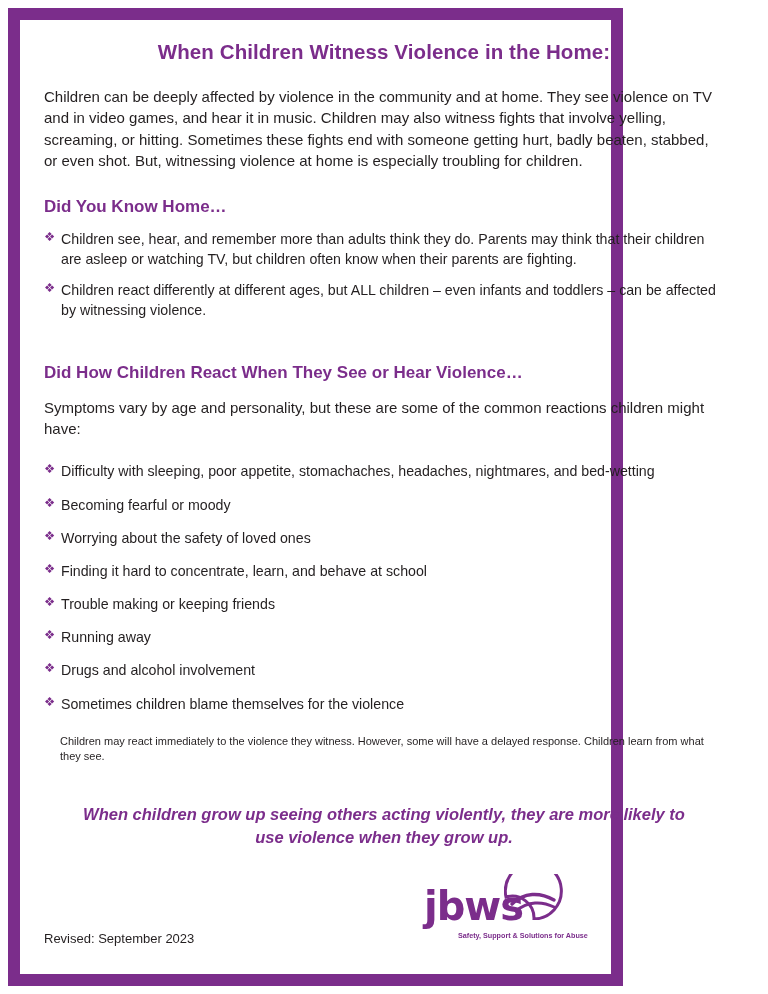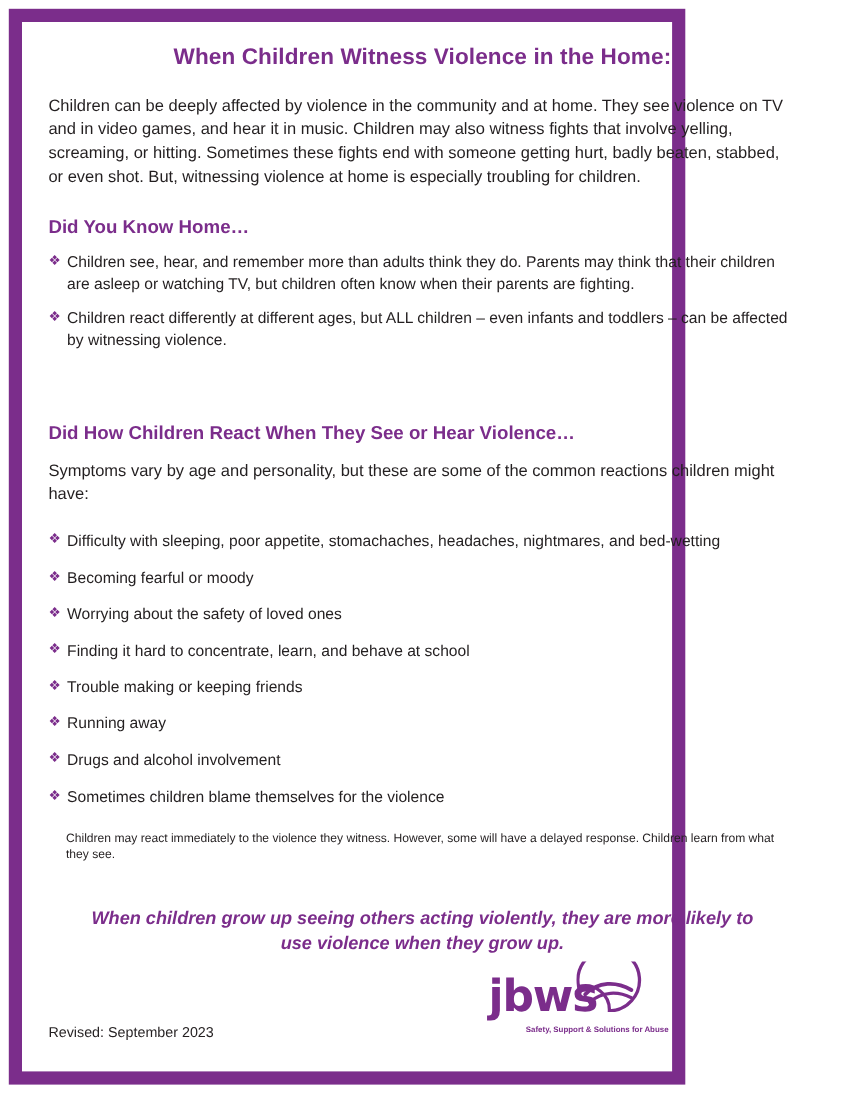--- a/index.html
+++ b/index.html
@@ -51,21 +51,21 @@
     color: #231f20;
     margin: 0 0 6px 0;
   }
   h2.section-head {
     font-size: 17px;
     font-weight: bold;
     color: #7b2d8b;
     margin: 26px 0 12px 0;
   }
   h2.section-head.second {
-    margin-top: 64px;
+    margin-top: 43px;
     margin-bottom: 14px;
   }
   ul.bullets {
     list-style: none;
     margin: 0;
     padding: 0;
   }
   ul.bullets li {
     position: relative;
     font-size: 14.2px;
@@ -111,21 +111,21 @@
   }
   .revised {
     position: absolute;
     left: 44px;
     bottom: 48px;
     font-size: 13px;
     color: #231f20;
   }
   .logo {
     position: absolute;
-    right: 47px;
+    right: 67px;
     bottom: 52px;
     width: 140px;
     height: 62px;
   }
   .logo-word {
     position: absolute;
     left: 0;
     bottom: 16px;
     font-size: 40px;
     font-weight: bold;

